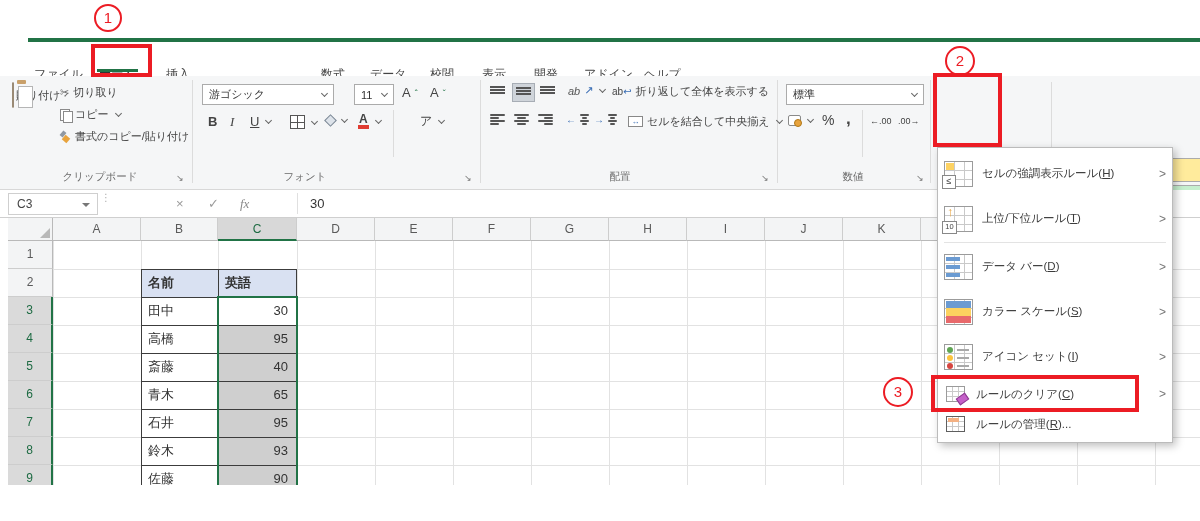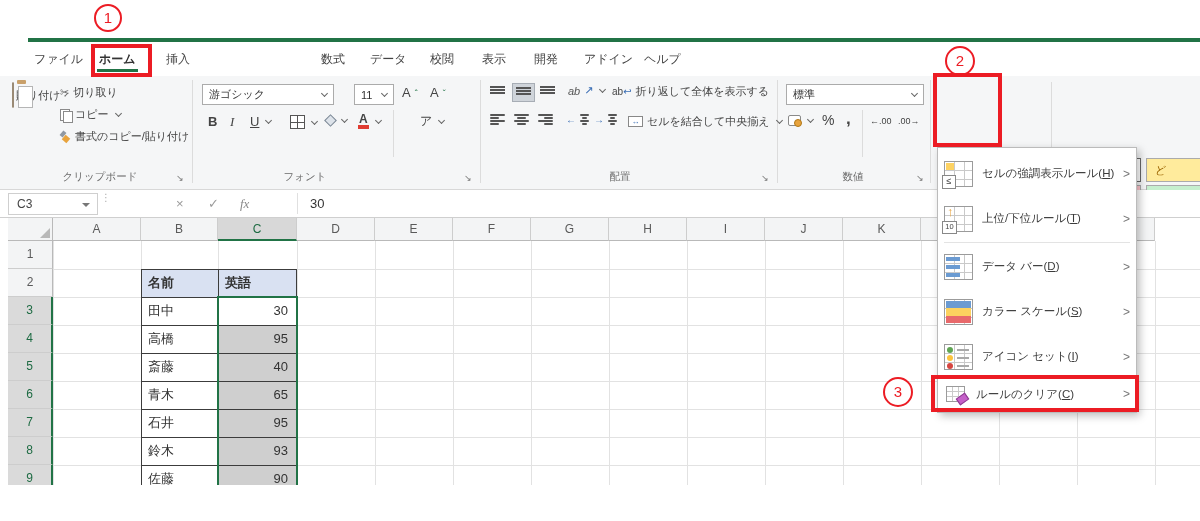--- a/index.html
+++ b/index.html
@@ -5,21 +5,21 @@
   * { margin:0; padding:0; box-sizing:border-box; }
   html,body { background:#888; }
   #canvas {
     position:relative; width:1200px; height:521px; background:#fff;
     font-family:"Liberation Sans","DejaVu Sans",sans-serif; overflow:hidden;
     -webkit-font-smoothing:antialiased;
   }
   
   #greenbar { position:absolute; left:28px; top:38px; right:0; height:4px; background:#217346; }
   #tabrow { position:absolute; left:0; top:42px; width:1200px; height:34px; background:#fff; }
-  .tab { position:absolute; top:0; height:34px; line-height:34px; font-size:12px; color:#444; padding:0 4px; cursor:default; }
+  .tab { position:absolute; top:0; height:34px; line-height:34px; font-size:12px; color:#444; padding:15px 4px; cursor:default; }
   .tab.active { font-weight:bold; color:#333; }
   .tab.active::after { content:""; position:absolute; left:2px; right:2px; bottom:4px; height:3px; background:#217346; }
   
   #ribbon { position:absolute; left:0; top:76px; width:1200px; height:114px; background:#f5f6f7; border-bottom:1px solid #d8d8d8; font-size:11px; color:#444; }
   .gsep { position:absolute; top:4px; bottom:6px; width:1px; background:#dcdcdc; }
   .glabel { position:absolute; bottom:5px; font-size:10.5px; color:#6a6a6a; text-align:center; }
   .launcher { position:absolute; bottom:5px; font-size:9px; color:#777; width:12px; height:12px; line-height:12px; text-align:center; border:0; }
   .chev { display:inline-block; width:5px; height:5px; border-right:1.3px solid #666; border-bottom:1.3px solid #666; transform:rotate(45deg); vertical-align:middle; margin:-2px 0 0 3px; }
   .combo { position:absolute; background:#fff; border:1px solid #ababab; font-size:11px; color:#333; padding-left:6px; display:flex; align-items:center; }
   .combo .chev { margin-left:auto; margin-right:6px; }
@@ -88,21 +88,21 @@
   .vgrid { position:absolute; top:23px; bottom:0; width:1px; background:#e2e2e2; }
   .hgrid { position:absolute; left:45px; right:0; height:1px; background:#e2e2e2; }
   .cell { position:absolute; height:28px; font-size:13px; color:#333; line-height:26px; border-left:1px solid #3c3c3c; border-top:1px solid #3c3c3c; background:#fff; }
   .cell.hdr { background:#d9e1f2; font-weight:bold; padding-left:6px; }
   .cell.name { padding-left:6px; }
   .cell.score { text-align:right; padding-right:8px; }
   .cell.gray { background:#cfcfcf; }
   .cell.rborder { border-right:1px solid #3c3c3c; }
   #selbox { position:absolute; left:209px; top:78px; width:81px; height:190px; border:2px solid #217346; border-bottom:none; pointer-events:none; }
   
-  #cfmenu { position:absolute; left:937px; top:147px; width:200px; background:#fff; border:1px solid #bbb; box-shadow:3px 3px 8px rgba(0,0,0,.25); padding:3px 0; z-index:20; font-size:11.5px; color:#3c3c3c; }
+  #cfmenu { position:absolute; left:937px; top:147px; width:236px; background:#fff; border:1px solid #bbb; box-shadow:3px 3px 8px rgba(0,0,0,.25); padding:3px 0; z-index:20; font-size:11.5px; color:#3c3c3c; }
   .mitem { display:flex; align-items:center; padding:0 6px 0 6px; position:relative; }
   .mitem.big { height:45px; }
   .mitem.small { height:30px; }
   .mitem.hl { background:#cfcfcf; }
   .mitem .lab { flex:1; }
   .mitem .arr { color:#777; font-size:12px; margin-left:4px; }
   .msep { height:1px; background:#e3e3e3; margin:1px 6px; }
   .mi { position:relative; margin-right:9px; border:1px solid #9b9b9b; background:
     linear-gradient(#c9c9c9 1px,transparent 1px) -1px -1px/10px 9px,
     linear-gradient(90deg,#c9c9c9 1px,transparent 1px) -1px -1px/10px 9px, #fff; }
@@ -452,20 +452,24 @@
       <div class="mitem big">
         <div class="mi b mi-iconsets"></div>
         <div class="lab">アイコン セット(<u>I</u>)</div>
         <div class="arr">&gt;</div>
       </div>
       <div class="mitem small">
         <div class="mi s mi-clear"></div>
         <div class="lab">ルールのクリア(<u>C</u>)</div>
         <div class="arr">&gt;</div>
       </div>
+      <div class="mitem small">
+        <div class="mi s mi-manage"></div>
+        <div class="lab">ルールの管理(<u>R</u>)...</div>
+      </div>
     </div>
 
   <div class="ann-circle" id="ann-c1">1</div>
   <div class="ann-circle" id="ann-c2">2</div>
   <div class="ann-circle" id="ann-c3">3</div>
   <div class="ann-box" id="ann-b1"></div>
   <div class="ann-box" id="ann-b2"></div>
   <div class="ann-box" id="ann-b3"></div>
 
 </div>

